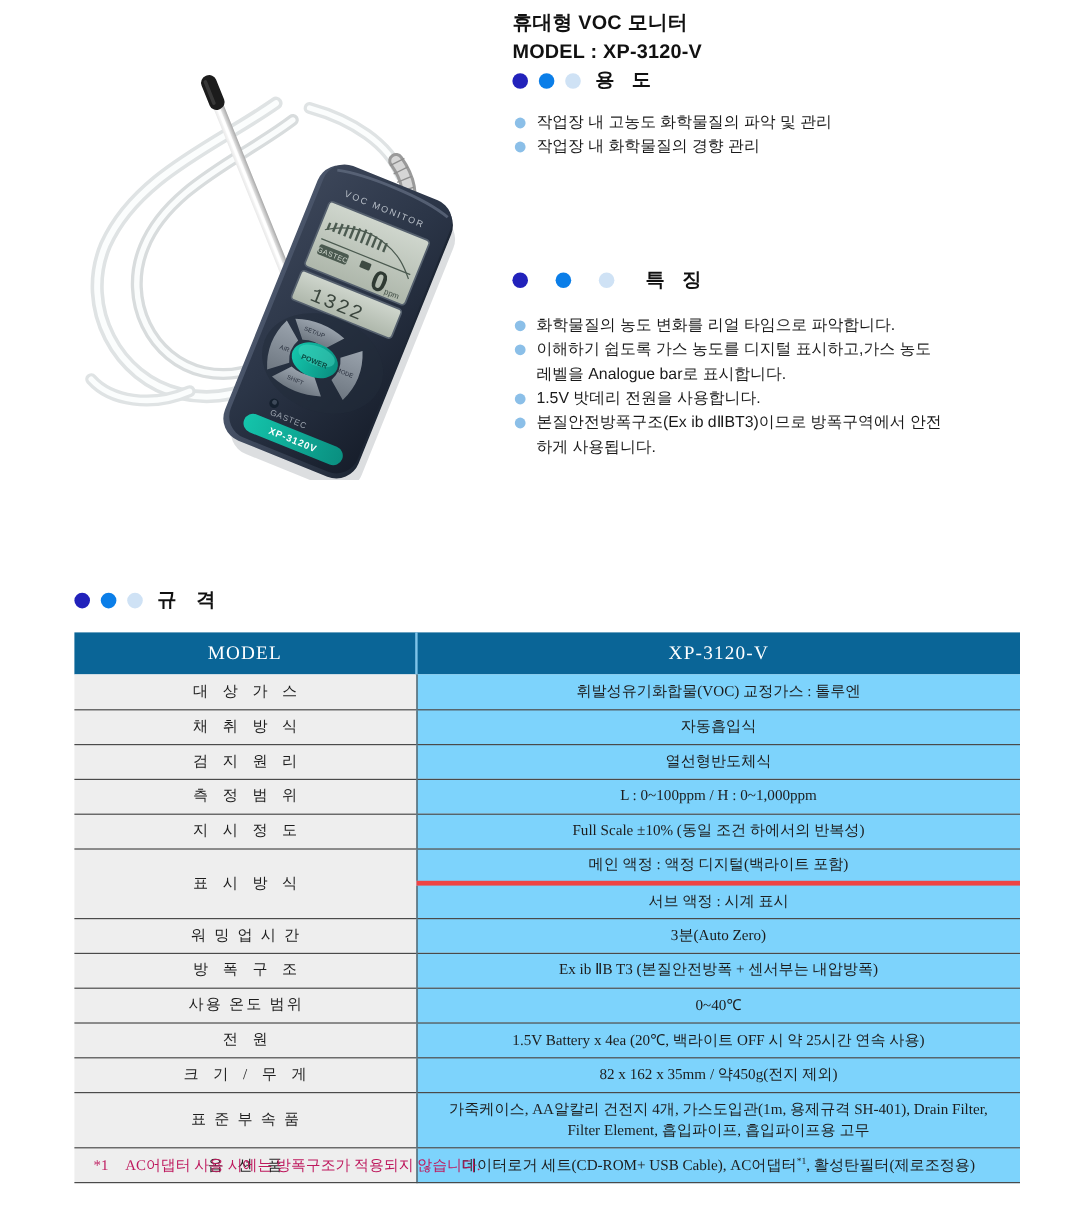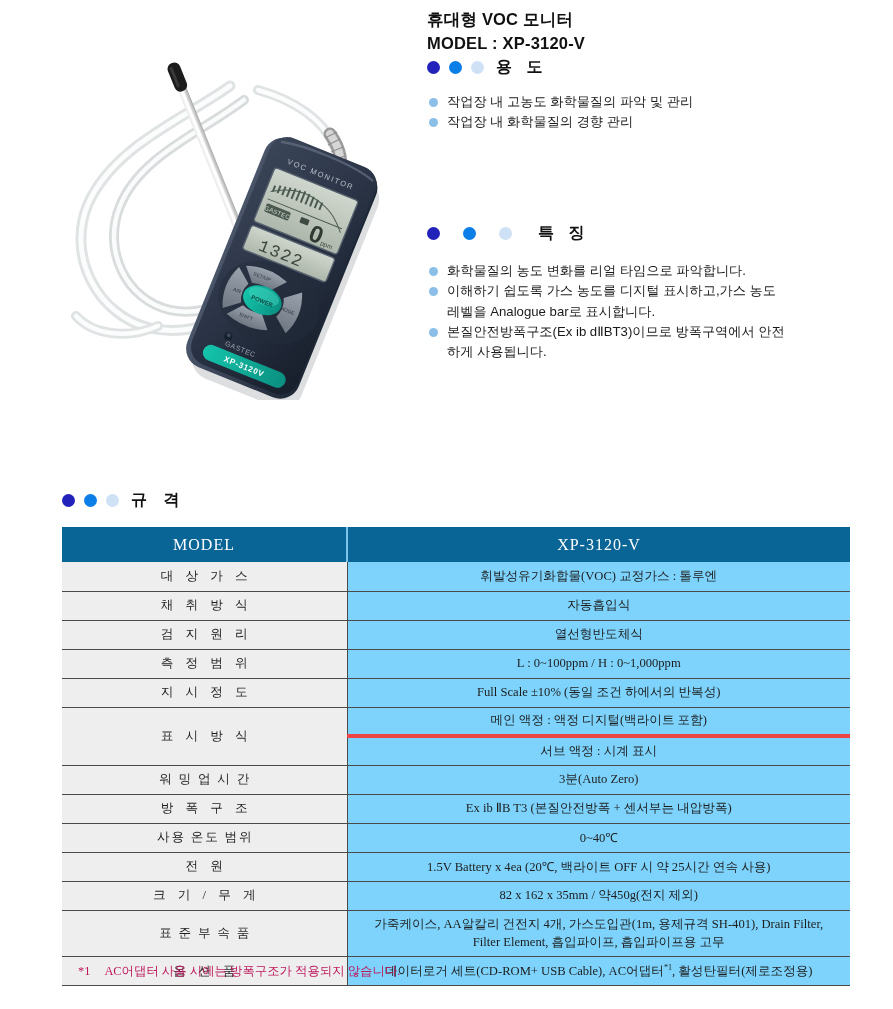--- a/index.html
+++ b/index.html
@@ -339,20 +339,21 @@
     <div class="sec-head feat-head">
       <span class="dot d1"></span>
       <span class="dot d2"></span>
       <span class="dot d3"></span>
       <span class="label">특  징</span>
     </div>
     <ul class="blist feat-list">
       <li>화학물질의 농도 변화를 리얼 타임으로 파악합니다.</li>
       <li>이해하기 쉽도록 가스 농도를 디지털 표시하고,가스 농도</li>
       <li class="cont">레벨을 Analogue bar로 표시합니다.</li>
+      <li>1.5V 밧데리 전원을 사용합니다.</li>
       <li>본질안전방폭구조(Ex ib dⅡBT3)이므로 방폭구역에서 안전</li>
       <li class="cont">하게 사용됩니다.</li>
     </ul>
   </div>
 </div>
 
 <div class="sec-head spec-head">
   <span class="dot d1"></span>
   <span class="dot d2"></span>
   <span class="dot d3"></span>

